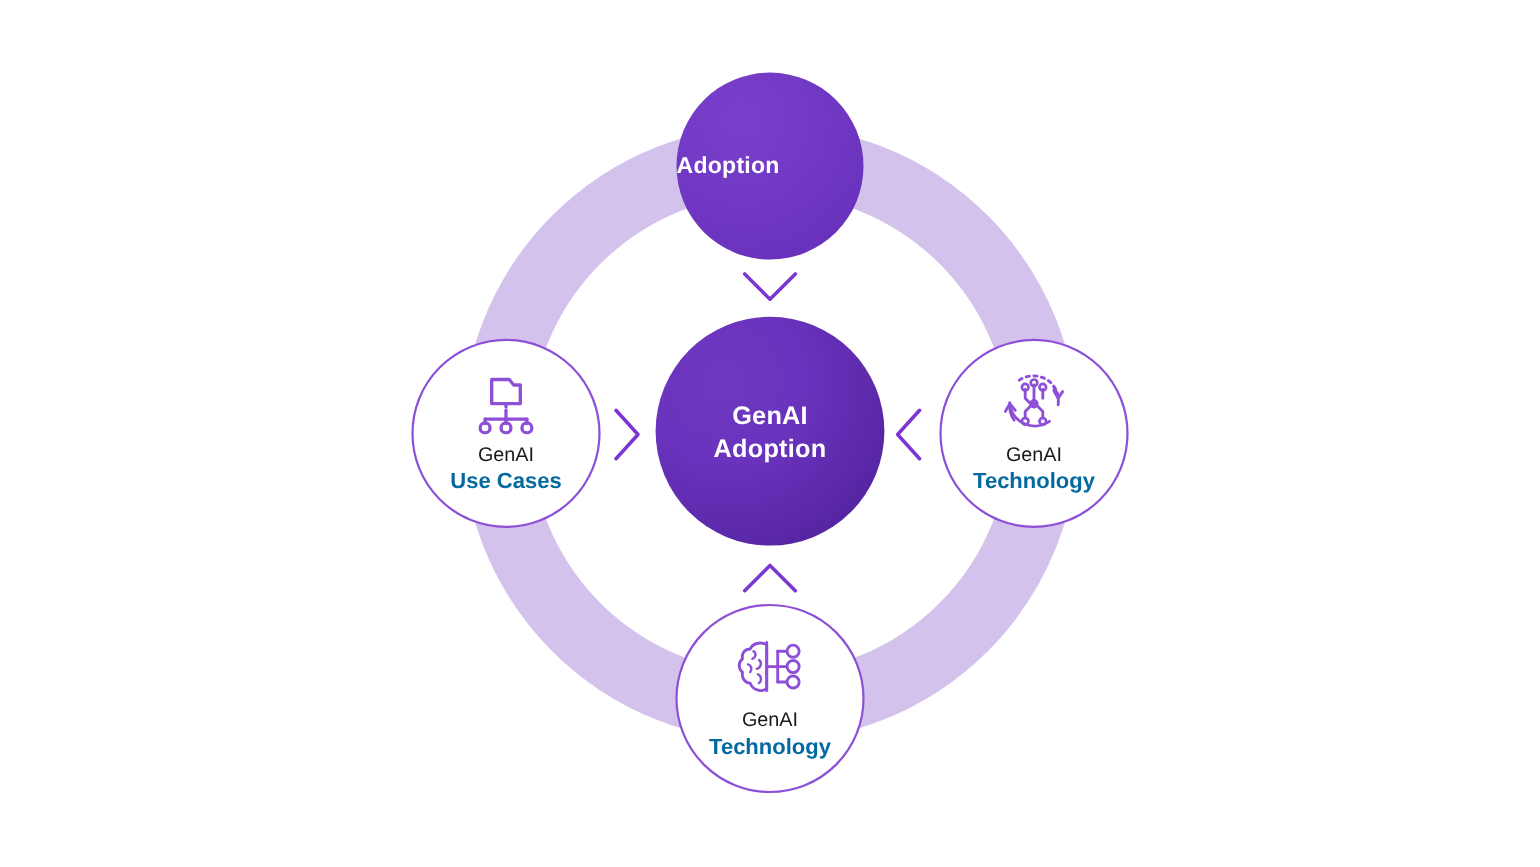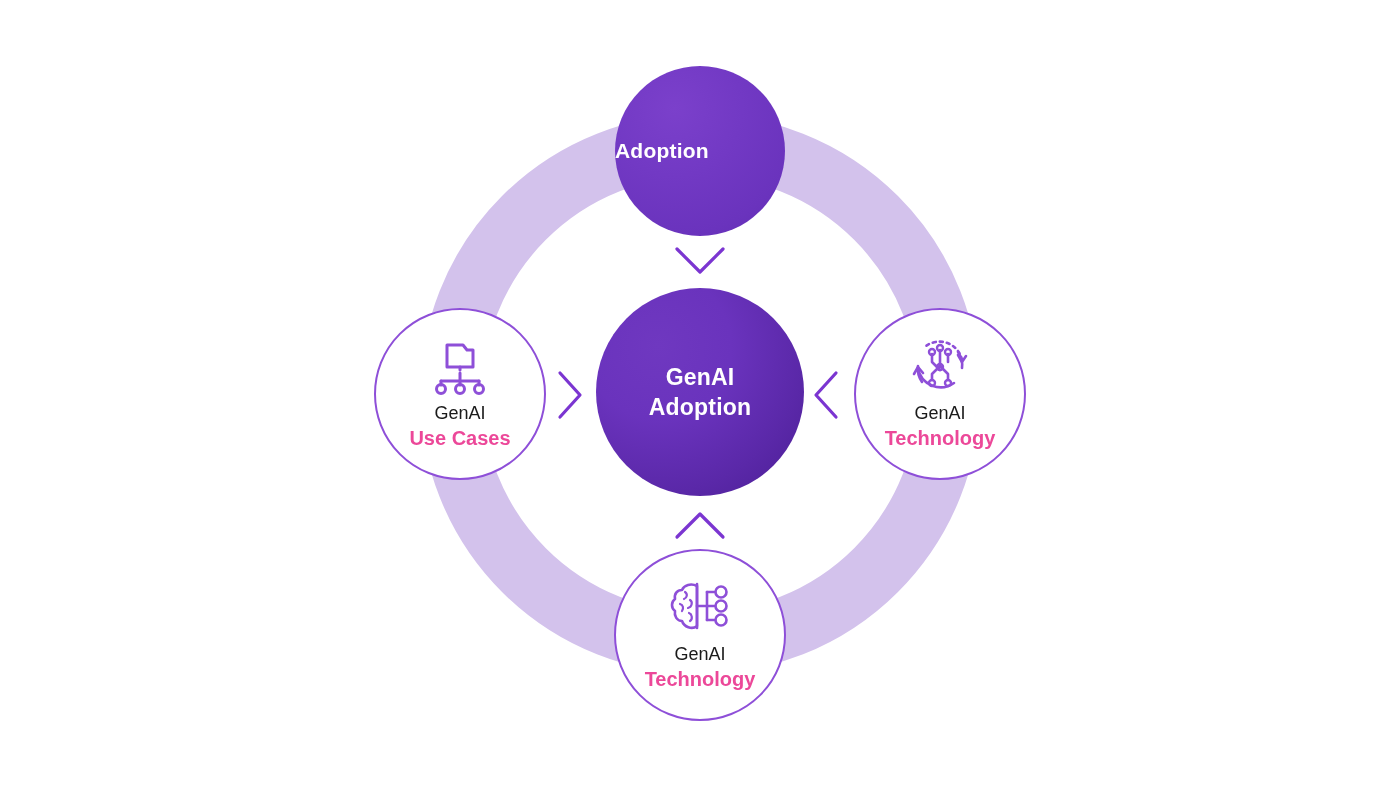--- a/index.html
+++ b/index.html
@@ -98,21 +98,21 @@
     margin-bottom: 6px;
   }
   .sat-label-top {
     font-size: 18px;
     color: #1a1a1a;
     line-height: 1.25;
     font-weight: normal;
   }
   .sat-label-bottom {
     font-size: 20px;
-    color: #ec4899;
+    color: #0369a1;
     font-weight: bold;
     line-height: 1.3;
     white-space: nowrap;
   }
 
   
   .chev {
     position: absolute;
   }
   .chev-top    { left: 674px; top: 246px; }

